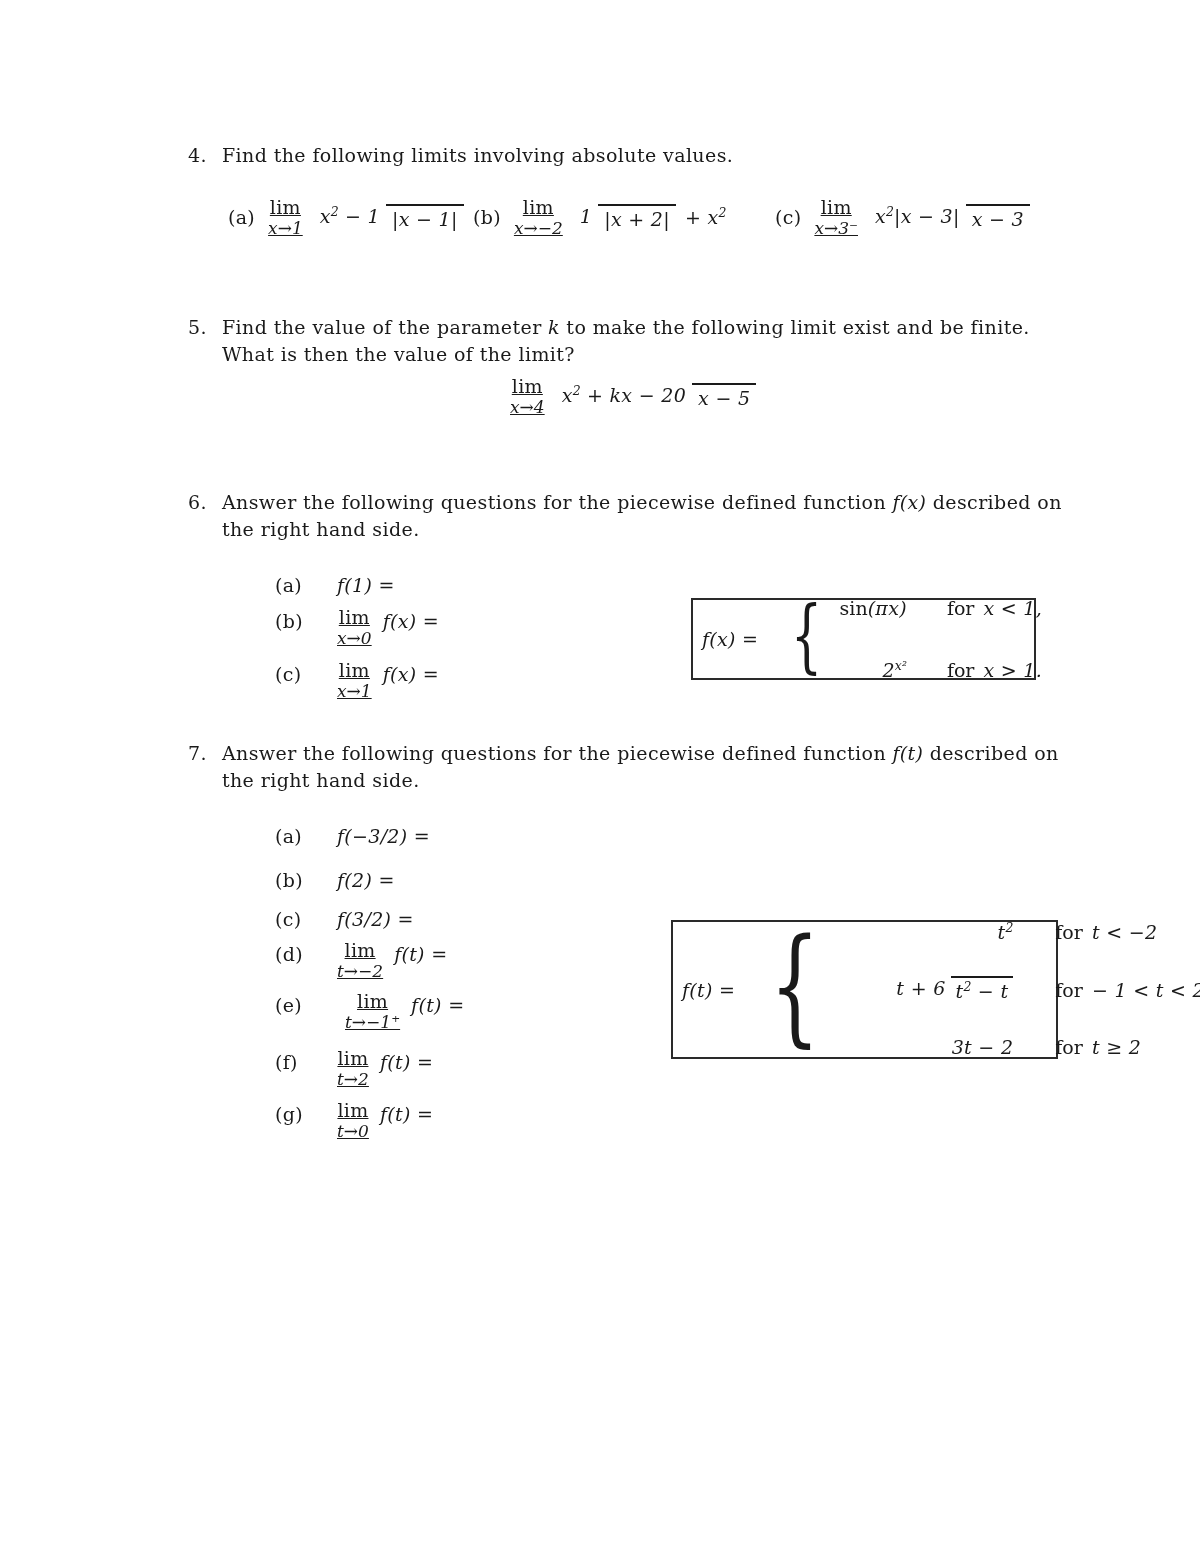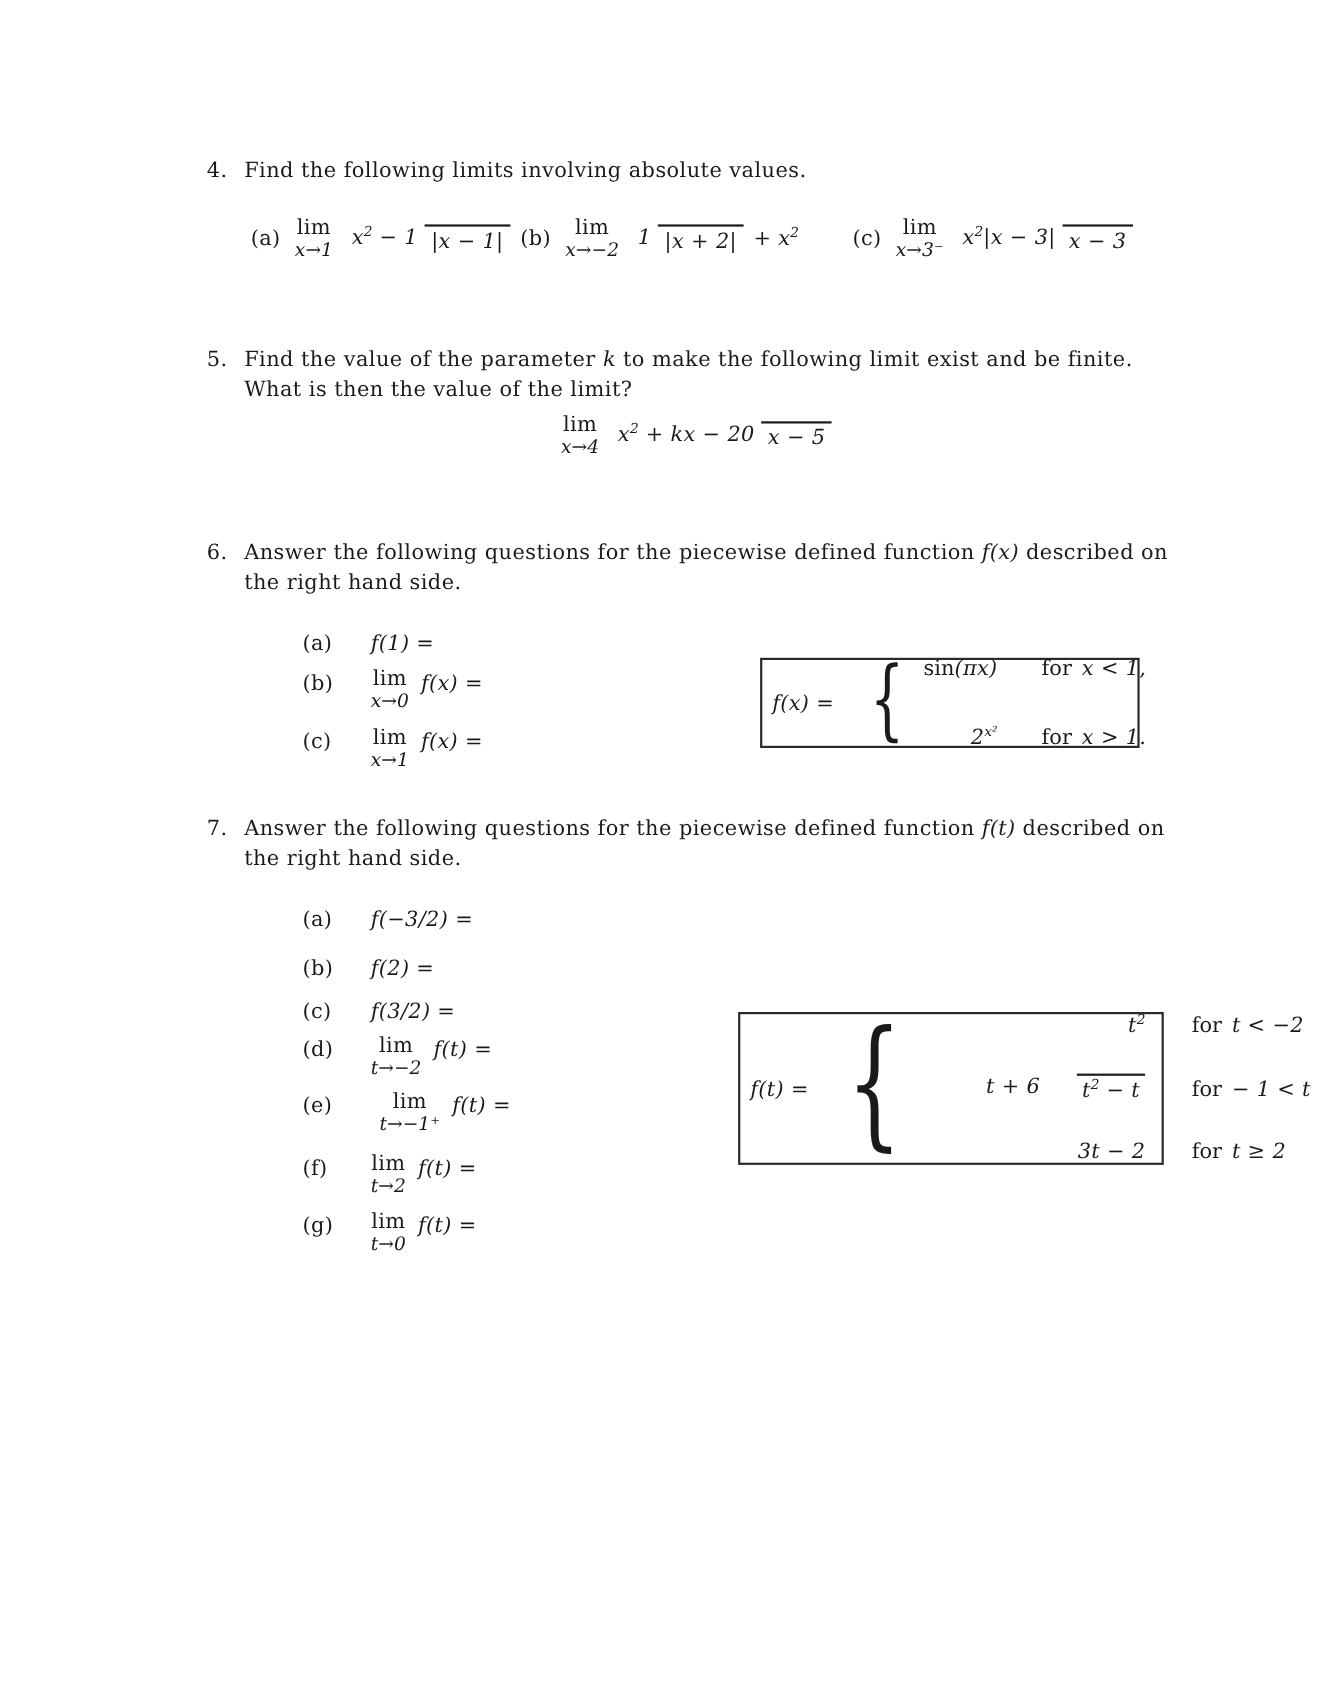--- a/index.html
+++ b/index.html
@@ -9,21 +9,21 @@
     font-family:"DejaVu Serif", serif; color:#1a1a1a; overflow:hidden;
   }
   .prob { position:absolute; display:flex; font-size:19px; letter-spacing:0.4px; line-height:27px; }
   .pnum { margin-right:15px; white-space:pre; }
   .ptext { max-width:900px; }
   .math { font-style:italic; letter-spacing:0.3px; }
   .rm { font-style:normal; }
   .mrow { position:absolute; display:flex; align-items:center; font-size:19px; letter-spacing:0.3px; }
   .plabel4 { margin-right:13px; }
   .plabel67 { width:62px; flex:0 0 62px; }
-  .limblock { display:inline-flex; flex-direction:column; align-items:center; line-height:1; margin-right:11px; }
+  .limblock { display:inline-flex; flex-direction:column; align-items:center; line-height:1; margin-right:11px;text-decoration:underline; }
   .limword { font-size:19px; font-style:normal; }
   .limsub { font-size:17px; margin-top:3px; letter-spacing:0; white-space:pre; }
   .frac { display:inline-flex; flex-direction:row; align-items:center; line-height:1.2; }
   .fnum { padding:0 6px 2px; white-space:pre; }
   .fden { border-top:2px solid #1a1a1a; padding:2px 6px 0; white-space:pre; }
   .sp { font-size:12.5px; vertical-align:super; line-height:0; letter-spacing:0; }
   .after { margin-left:9px; white-space:pre;font-style:italic; }
   .ml { margin-bottom:12px; }
   .defbox {
     position:absolute; border:2px solid #2a2a2a; display:flex; align-items:center;
@@ -33,21 +33,21 @@
   .brace { display:inline-block; line-height:0.8; transform:scaleX(0.62); font-weight:400; font-style:normal; }
   .b6 { font-size:80px; margin:0 8px 6px 16px; }
   .b7 { font-size:128px; margin:0 8px 8px 12px; }
   .cases { display:grid; grid-template-columns:auto auto; align-items:center; }
   .c6 { column-gap:44px; row-gap:15px;gap:40px; }
   .c7 { column-gap:42px; row-gap:11px; }
   .cval { justify-self:end; white-space:pre; }
   .ccond { justify-self:start; white-space:pre; }
   .csp { margin-left:9px; }
   .fracsmall .fnum { padding:0 5px 2px; }
-  .fracsmall .fden { padding:2px 5px 0;margin-left:28px; }
+  .fracsmall .fden { padding:2px 5px 0; }
 </style>
 </head>
 <body>
 
 <div class="page">
 
   <div class="prob" style="left:188px; top:142px;">
     <span class="pnum">4.</span>
     <span class="ptext">Find the following limits involving absolute values.</span>
   </div>

